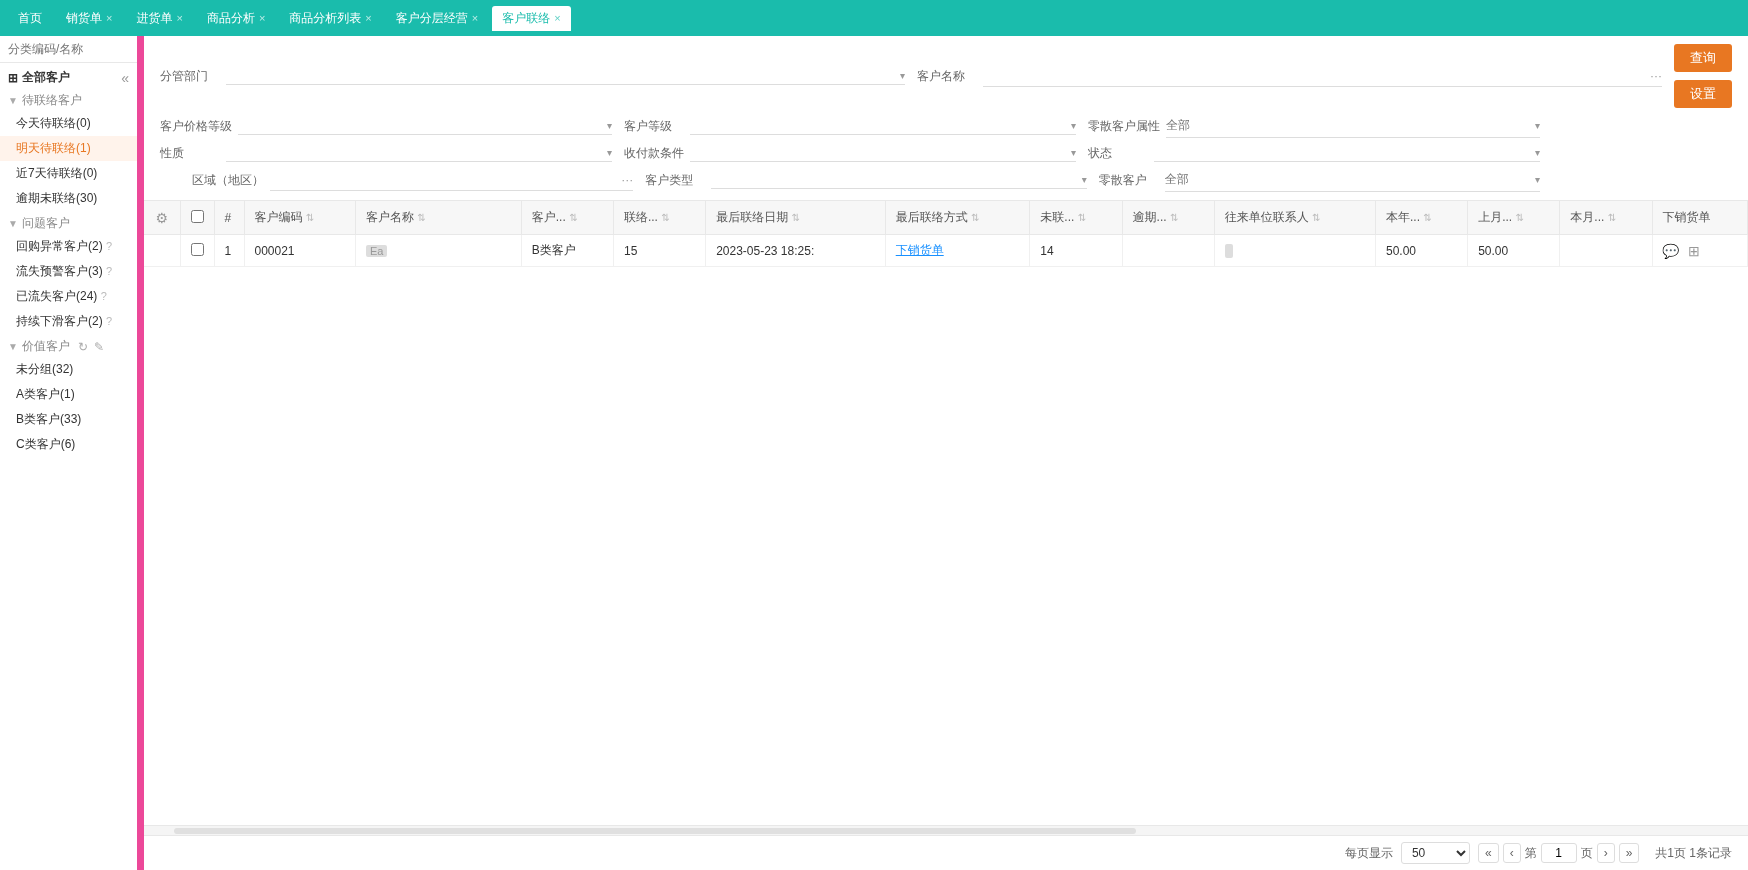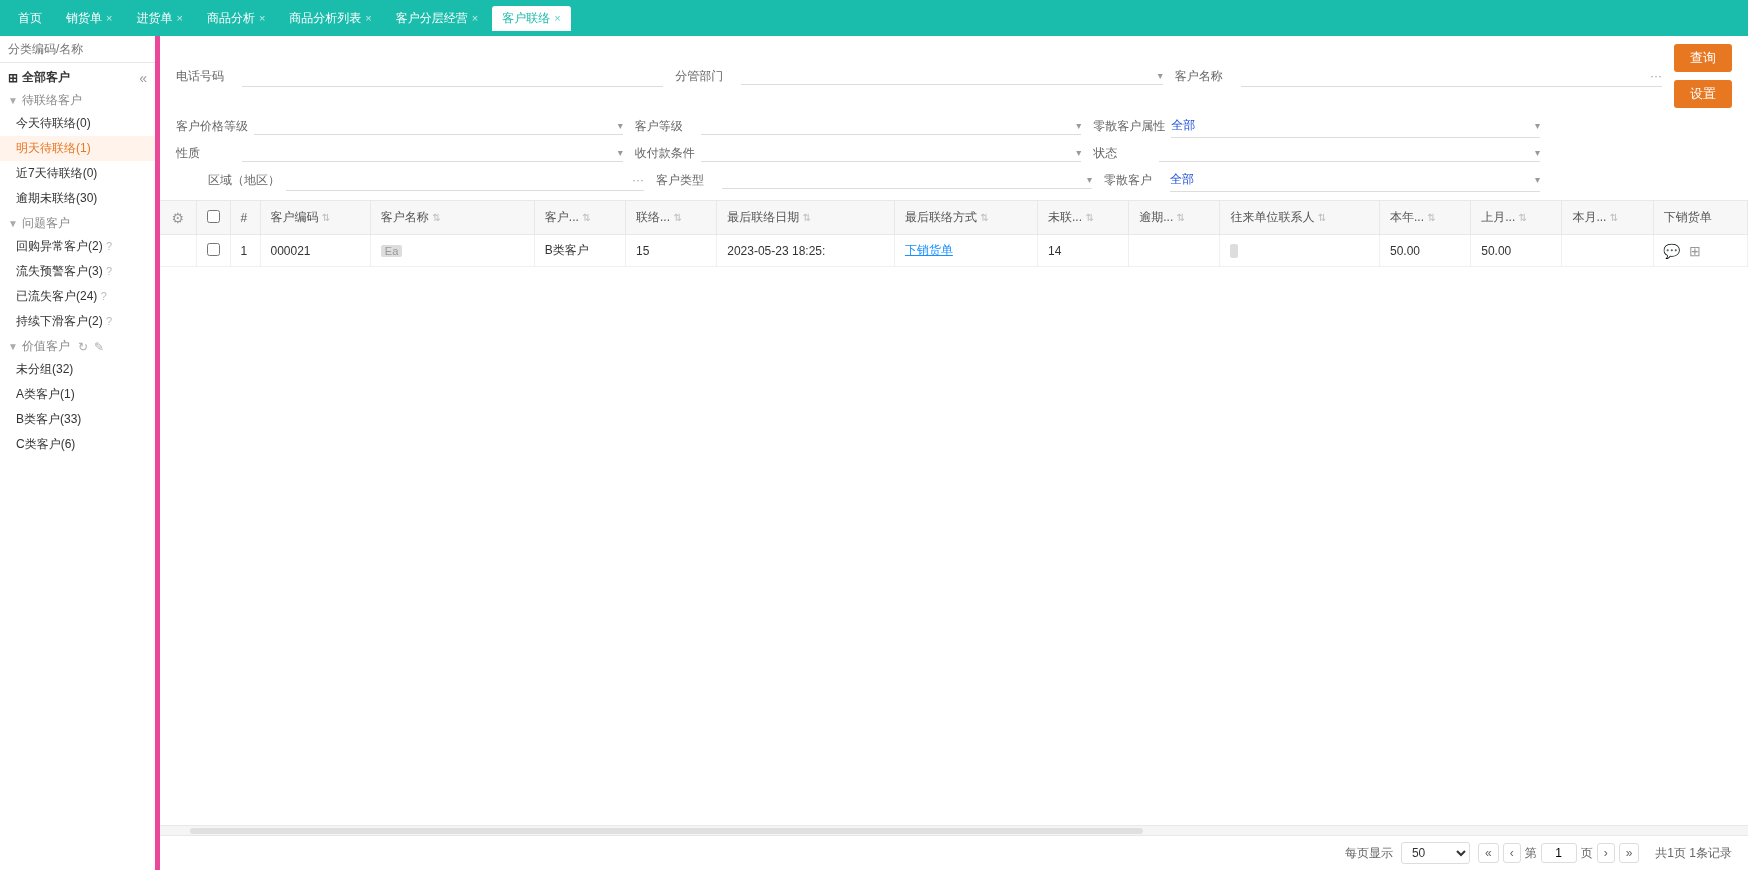--- a/index.html
+++ b/index.html
@@ -29,23 +29,23 @@
     .nav-item .close-btn { font-size: 11px; cursor: pointer; opacity: 0.7; }
 
     
     .main-layout {
       display: flex;
       height: calc(100vh - 36px);
     }
 
     
     .sidebar {
-      width: 160px;
+      width: 144px;
       background: #fff;
-      border-right: 5px solid #ec4899;
+      border-right: 7px solid #ec4899;
       overflow-y: auto;
       flex-shrink: 0;
     }
     .sidebar-search {
       display: flex;
       align-items: center;
       padding: 6px 8px;
       border-bottom: 1px solid #e8e8e8;
       gap: 4px;
     }
@@ -199,21 +199,21 @@
       border-bottom: 1px solid #ddd;
       outline: none;
       padding: 3px 0;
       font-size: 12px;
       background: transparent;
       cursor: pointer;
       display: flex;
       align-items: center;
       justify-content: space-between;
     }
-    .filter-select-text { color: #1d4ed8; }
+    .filter-select-text { color: #737373; }
     .filter-chevron { color: #999; font-size: 10px; }
     .filter-actions {
       display: flex;
       align-items: center;
       gap: 8px;
       margin-left: auto;
       flex-direction: column;
     }
     .btn-query {
       background: #e87722;
@@ -435,24 +435,20 @@
       <span>C类客户(6)</span>
     </div>
   </div>
 
   <div class="content-area">
 
 
     <div class="filter-panel">
 
       <div class="filter-row">
-        <div class="filter-item">
-          <span class="filter-label">电话号码</span>
-          <input class="filter-input" type="text" style="">
-        </div>
         <div class="filter-item">
           <span class="filter-label">分管部门</span>
           <div class="filter-select">
             <span class="filter-select-text"></span>
             <span class="filter-chevron">▾</span>
           </div>
         </div>
         <div class="filter-item">
           <span class="filter-label">客户名称</span>
           <div class="filter-select">

